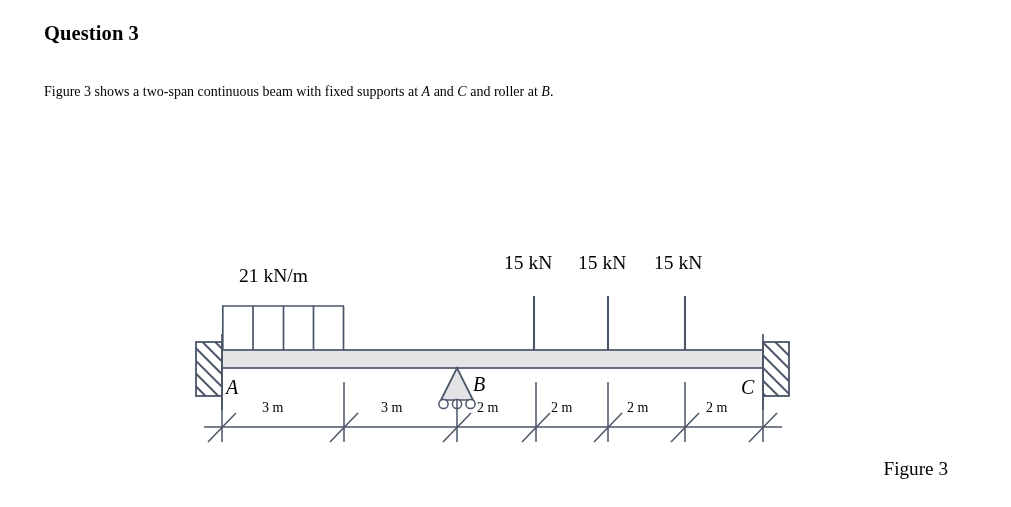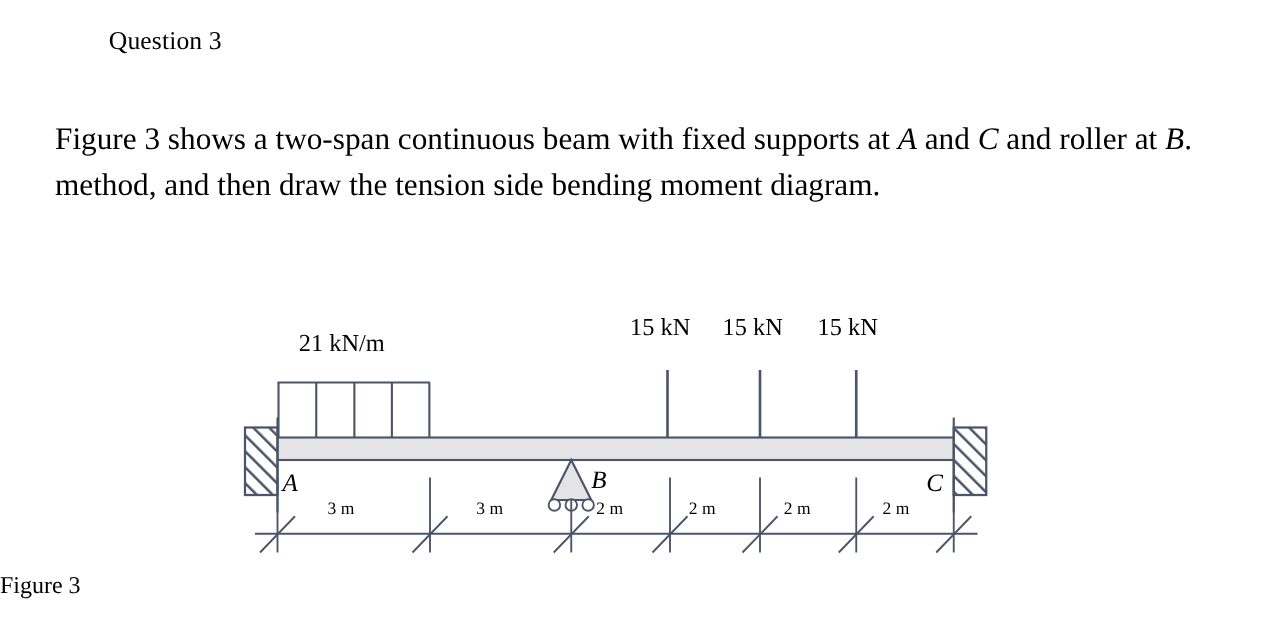--- a/index.html
+++ b/index.html
@@ -18,34 +18,32 @@
   .page {
     position: absolute;
     inset: 0;
   }
   
   .q-title {
     position: absolute;
     left: 44px;
     top: 22px;
     font-size: 20.5px;
-    font-weight: normal;
+    font-weight: bold;
     letter-spacing: 0.1px;
-    margin-left: 43px;
   }
   .para {
     position: absolute;
     left: 44px;
     top: 73px;
     width: 930px;
-    font-size: 25px;
+    font-size: 14px;
     line-height: 37px;
     text-align: justify;
     text-justify: inter-word;
-    margin-top: 20px;
   }
   .para .ln {
     display: block;
     white-space: nowrap;
   }
   .para .ln.justify {
     display: flex;
     justify-content: space-between;
   }
   .it { font-style: italic; }
@@ -56,21 +54,21 @@
     left: 0;
     top: 230px;
     width: 1011px;
     height: 270px;
   }
   .fig-caption {
     position: absolute;
     left: 0;
     top: 228px;
     width: 948px;
-    text-align: left;
+    text-align: right;
     font-size: 19.2px;
   }
   svg.fig-svg {
     position: absolute;
     left: 0;
     top: 0;
     width: 1011px;
     height: 270px;
     overflow: visible;
   }
@@ -89,21 +87,20 @@
 <body>
 
 <div class="page">
 
   <div class="q-title">Question 3</div>
 
   <div class="para">
     <span class="ln justify">
       <span>Figure 3 shows a two-span continuous beam with fixed supports at&nbsp;<span class="it">A</span>&nbsp;and&nbsp;<span class="it">C</span>&nbsp;and roller at&nbsp;<span class="it">B</span>.</span>
     </span>
-    <span class="ln">method, and then draw the tension side bending moment diagram.</span>
   </div>
 
   <div class="figure">
 
     <svg class="fig-svg" viewBox="0 0 1011 270">
       <defs>
         <pattern id="hatch" width="9" height="9" patternTransform="rotate(-45)" patternUnits="userSpaceOnUse">
           <rect width="9" height="9" fill="#ffffff"></rect>
           <line x1="0" y1="0" x2="0" y2="9" stroke="#4a5568" stroke-width="4"></line>
         </pattern>

